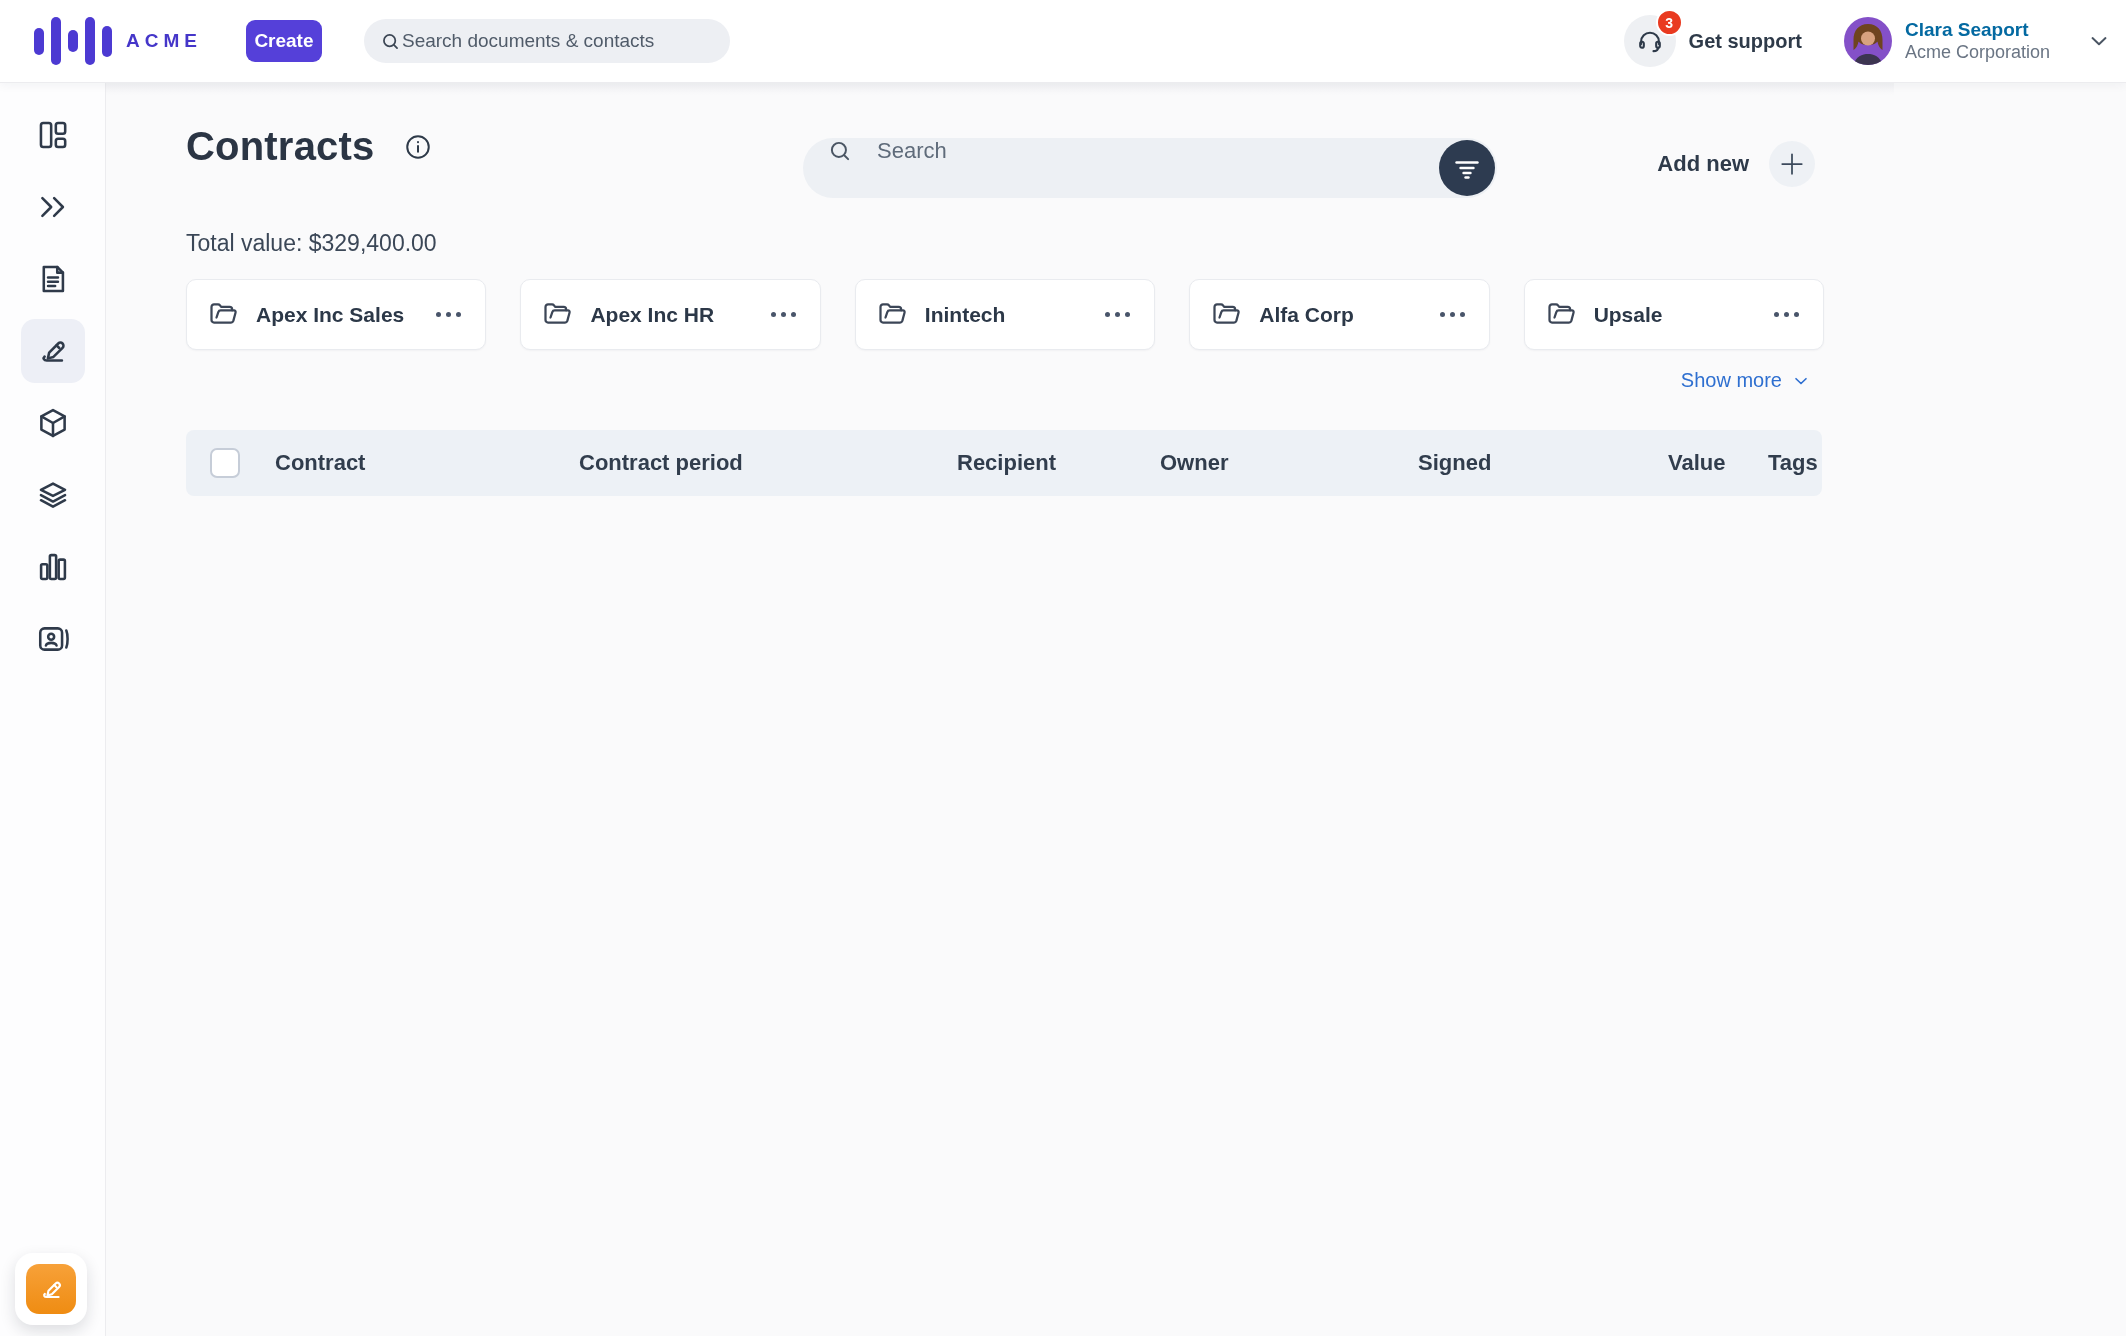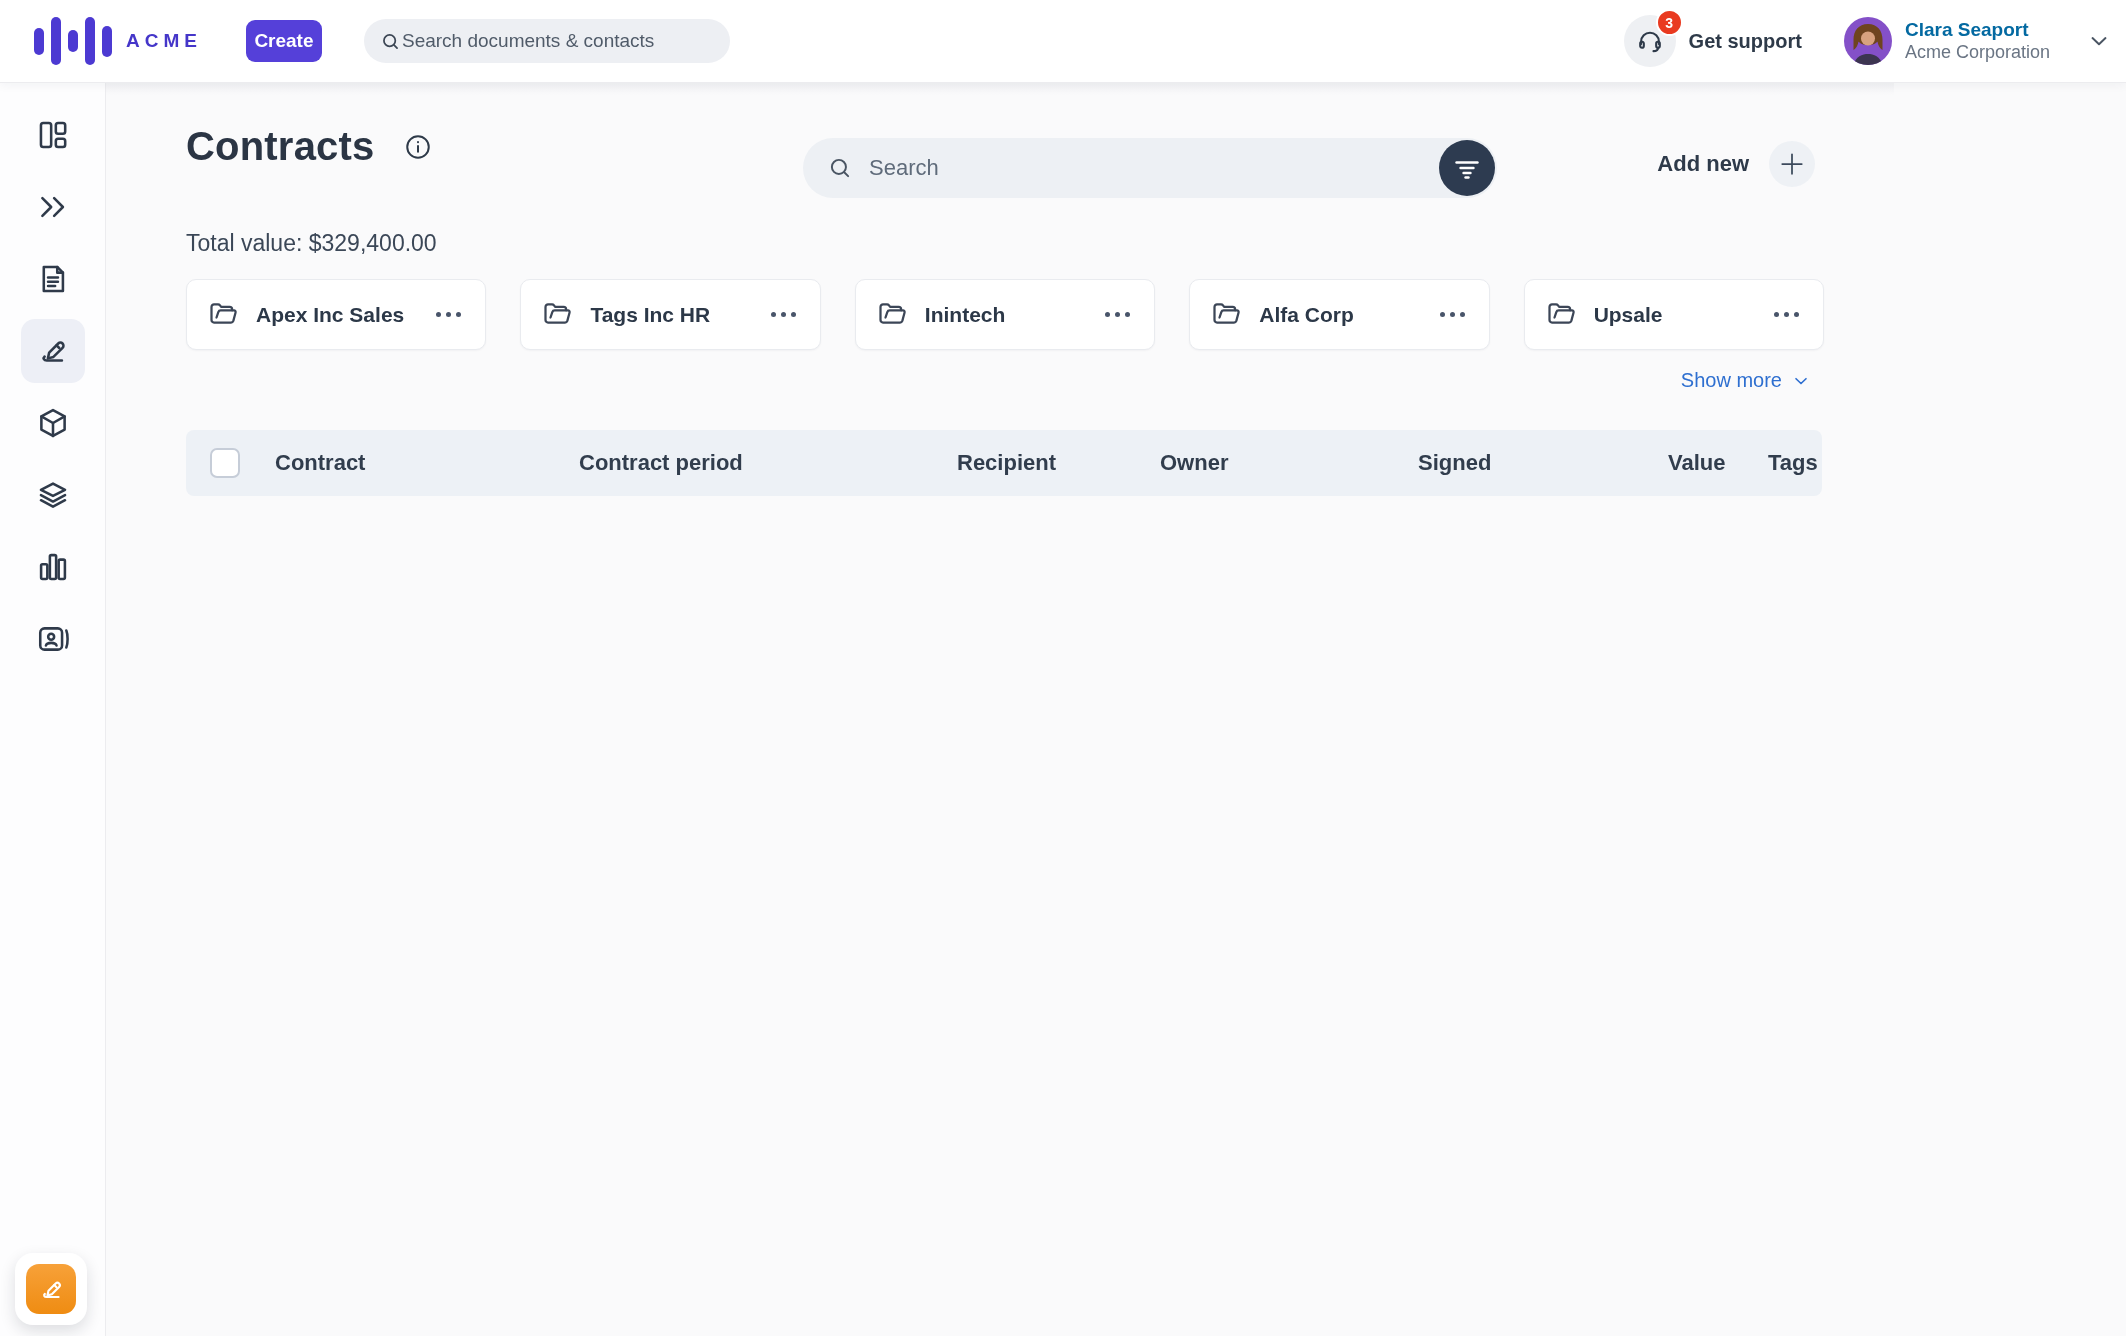--- a/index.html
+++ b/index.html
@@ -57,21 +57,21 @@
   .main { position:relative; flex:1; height:100%;
     background:linear-gradient(#f2f2f4 0px, #fafafb 14px); }
 
   
   .title-row { position:absolute; left:80px; top:42px; display:flex; align-items:center; gap:28px; }
   .page-title { font-size:40px; font-weight:700; color:#2b3544; letter-spacing:.2px; }
   .info-btn { color:#2e3a49; display:flex; cursor:pointer; }
   .total-value { position:absolute; left:80px; top:148px; font-size:23px; color:#3b4757; }
 
   .page-search { position:absolute; left:697px; top:56px; width:694px; height:60px;
-    border-radius:30px; background:#edf0f4; display:flex; align-items:center; padding-left:24px; }
+    border-radius:30px; background:#edf0f4; display:flex; align-items:flex-start; padding-left:24px;gap:8px; }
   .page-search input { flex:1; border:none; outline:none; background:transparent;
     font-size:22px; color:#3c4654; margin-left:16px; font-family:inherit; }
   .page-search input::placeholder { color:#5f6b7a; opacity:1; }
   .page-search .search-glyph { color:#4a5563; display:flex; }
   .filter-btn { position:absolute; right:2px; top:2px; width:56px; height:56px; border:none;
     border-radius:50%; background:#2d3b50; cursor:pointer;
     display:flex; align-items:center; justify-content:center; }
 
   .addnew { position:absolute; right:79px; top:59px; display:flex; align-items:center; gap:20px; }
   .addnew-label { font-size:22px; font-weight:600; color:#2e3a4a; }
@@ -317,21 +317,21 @@
             <i></i>
             <i></i>
           </button>
       </div>
       <div class="folder-card">
         <span class="f-icon">
           <svg width="30" height="30" viewBox="0 0 24 24" fill="none" stroke="currentColor" stroke-width="1.8" stroke-linecap="round" stroke-linejoin="round">
               <path d="m6 14 1.45-4.34A2 2 0 0 1 9.37 8.3H20a1.3 1.3 0 0 1 1.26 1.63l-1.8 6.77A2 2 0 0 1 17.53 18H4a2 2 0 0 1-2-2V5.5a2 2 0 0 1 2-2h3.2a2 2 0 0 1 1.6.8l.9 1.2h6.8a2 2 0 0 1 2 2v1"></path>
             </svg>
         </span>
-        <span class="folder-name">Tags Inc HR</span>
+        <span class="folder-name">Apex Inc HR</span>
         <button class="dots-btn">
             <i></i>
             <i></i>
             <i></i>
           </button>
       </div>
       <div class="folder-card">
         <span class="f-icon">
           <svg width="30" height="30" viewBox="0 0 24 24" fill="none" stroke="currentColor" stroke-width="1.8" stroke-linecap="round" stroke-linejoin="round">
               <path d="m6 14 1.45-4.34A2 2 0 0 1 9.37 8.3H20a1.3 1.3 0 0 1 1.26 1.63l-1.8 6.77A2 2 0 0 1 17.53 18H4a2 2 0 0 1-2-2V5.5a2 2 0 0 1 2-2h3.2a2 2 0 0 1 1.6.8l.9 1.2h6.8a2 2 0 0 1 2 2v1"></path>

